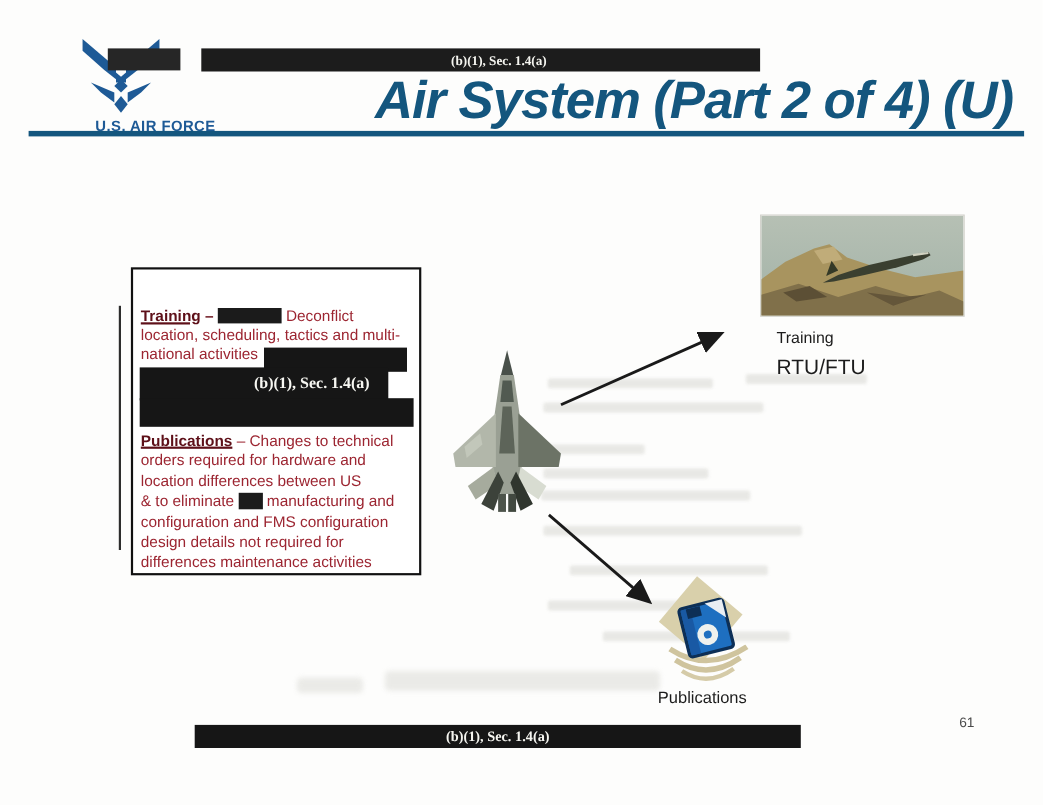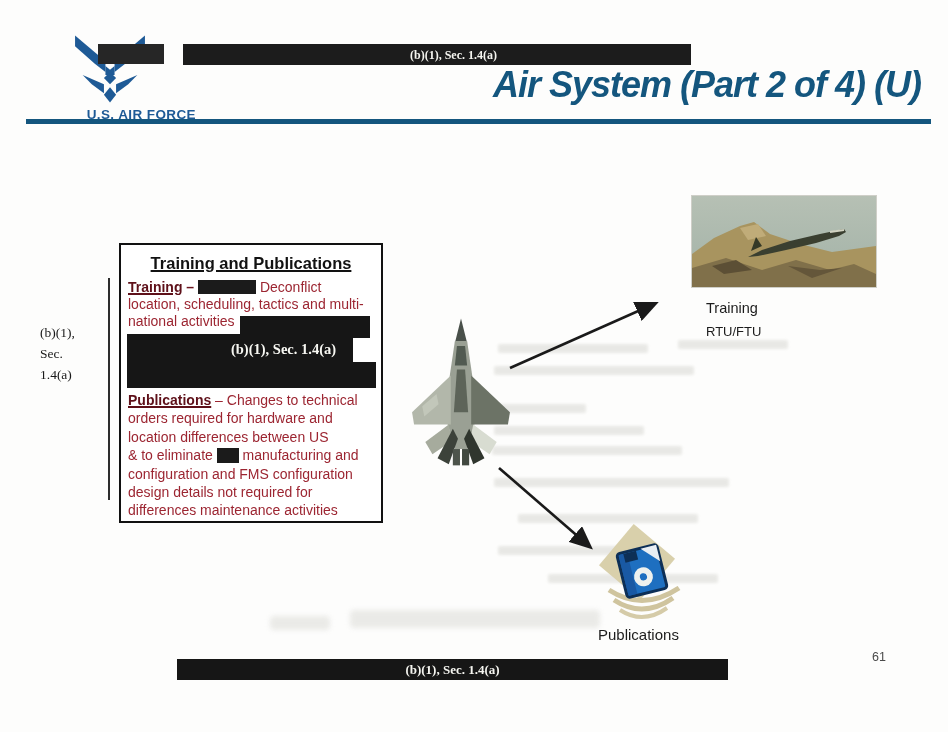--- a/index.html
+++ b/index.html
@@ -10,21 +10,21 @@
   
   .logo-wrap { position:absolute; left:70px; top:33px; width:110px; height:92px; }
   .logo-svg { position:absolute; left:2px; top:2px; }
   .wordmark { position:absolute; left:-14px; top:74px; width:140px; text-align:right;
               font-size:13.5px; font-weight:bold; color:#1e5a96; letter-spacing:0.4px; }
   .logo-redaction { position:absolute; left:98px; top:44px; width:66px; height:20px; background:#262626; }
   .top-bar { position:absolute; left:183px; top:44px; width:508px; height:21px; background:#1c1c1c; }
   .top-bar-label { position:absolute; left:410px; top:46px; height:18px; line-height:18px;
                    font-family:"Liberation Serif", serif; font-weight:bold; font-size:12px; color:#f5f5f0; }
   .page-title { position:absolute; left:262px; right:27px; top:64px; text-align:right;
-                font-size:36px; font-weight:bold; font-style:italic; color:#14567e; letter-spacing:-1px; }
+                font-size:48px; font-weight:bold; font-style:italic; color:#14567e; letter-spacing:-1px; }
   .header-rule { position:absolute; left:26px; top:119px; width:905px; height:5px; background:#14567e; }
 
   
   .margin-note { position:absolute; left:40px; top:322px; width:64px;
                  font-family:"Liberation Serif", serif; font-size:13.5px; color:#191919; line-height:21px; }
   .margin-bracket { position:absolute; left:108px; top:278px; width:2px; height:222px; background:#2d2d2d; }
 
   
   .tp-box { position:absolute; left:119px; top:243px; width:264px; height:280px;
             border:2.5px solid #111; background:#ffffff; }
@@ -50,21 +50,21 @@
   .ghost-strip { position:absolute; left:210px; top:600px; width:470px; height:42px; opacity:.7; pointer-events:none; }
   .ghost-strip .g { position:absolute; background:#e3e3df; border-radius:4px; filter:blur(2.5px); }
 
   
   .jet-top { position:absolute; left:410px; top:318px; }
   .arrows { position:absolute; inset:0; pointer-events:none; }
 
   
   .photo { position:absolute; left:692px; top:196px; width:184px; height:91px; outline:1px solid #cfcfc8; }
   .photo-label-1 { position:absolute; left:706px; top:300px; font-size:14.5px; color:#1c1c1c; }
-  .photo-label-2 { position:absolute; left:706px; top:324px; font-size:13px; color:#1c1c1c; }
+  .photo-label-2 { position:absolute; left:706px; top:324px; font-size:19px; color:#1c1c1c; }
 
   
   .pub-icon { position:absolute; left:593px; top:528px; width:100px; height:92px; }
   .pub-diamond { position:absolute; left:17px; top:7px; width:54px; height:54px; background:#d9d0ab;
                  transform:rotate(40deg); }
   .pub-swoosh { position:absolute; left:8px; top:58px; }
   .pub-floppy { position:absolute; left:26px; top:18px; transform:rotate(-14deg); }
   .pub-label { position:absolute; left:598px; top:626px; font-size:15px; color:#1c1c1c; }
 
   
@@ -94,29 +94,23 @@
     <div class="wordmark">U.S. AIR FORCE</div>
   </div>
   <div class="logo-redaction"></div>
 
   <div class="top-bar"></div>
   <div class="top-bar-label">(b)(1), Sec. 1.4(a)</div>
 
   <div class="page-title">Air System (Part 2 of 4) (U)</div>
   <div class="header-rule"></div>
 
-  <div class="margin-note">
-    <div>(b)(1),</div>
-    <div>Sec.</div>
-    <div>1.4(a)</div>
-  </div>
   <div class="margin-bracket"></div>
 
   <div class="tp-box">
-    <div class="tp-title">Training and Publications</div>
 
     <div class="tp-p1">
       <span class="tp-head">Training</span><span class="dashsep"> – </span><span class="inline-redact-1"></span><span> Deconflict</span>
       <span class="ln">location, scheduling, tactics and multi-</span>
       <span class="ln">national activities</span>
     </div>
 
     <div class="big-redact-a"></div>
     <div class="big-redact-b"></div>
     <div class="big-redact-c"></div>

